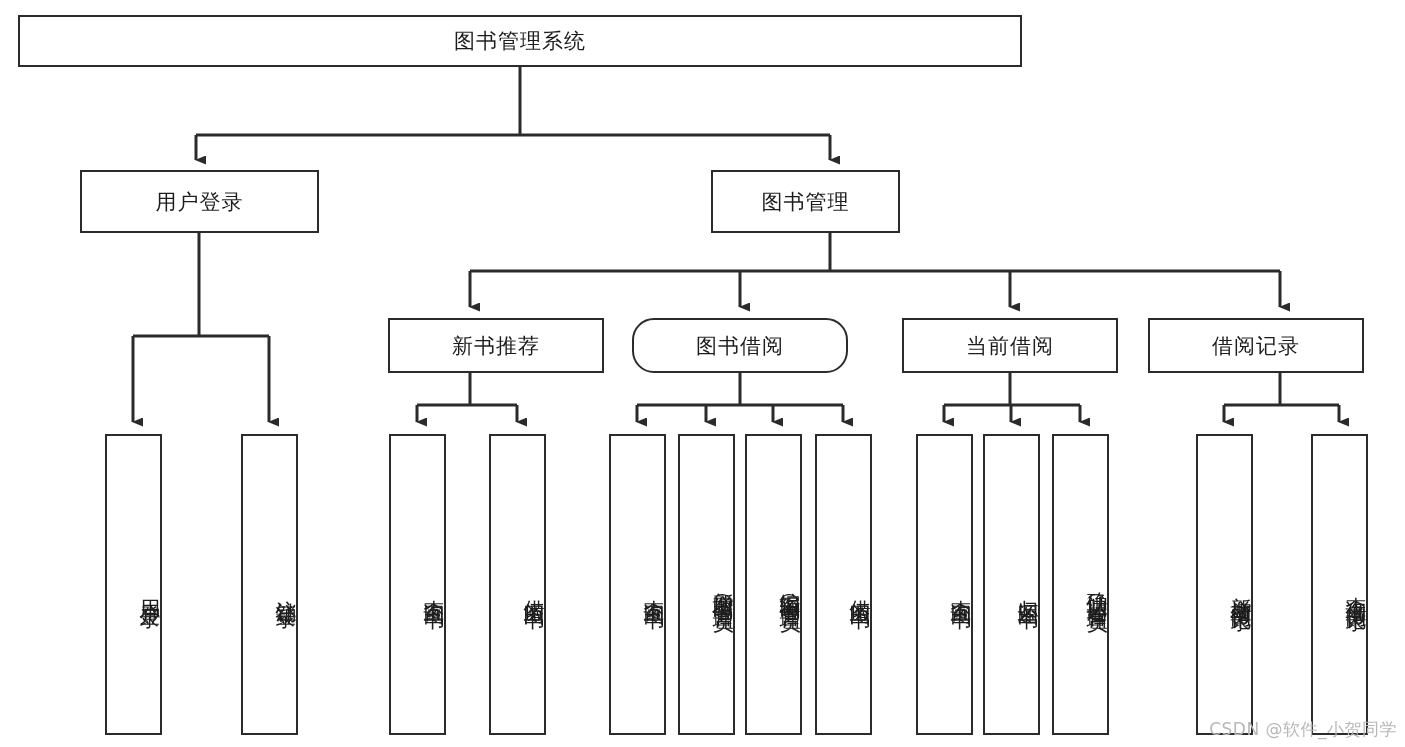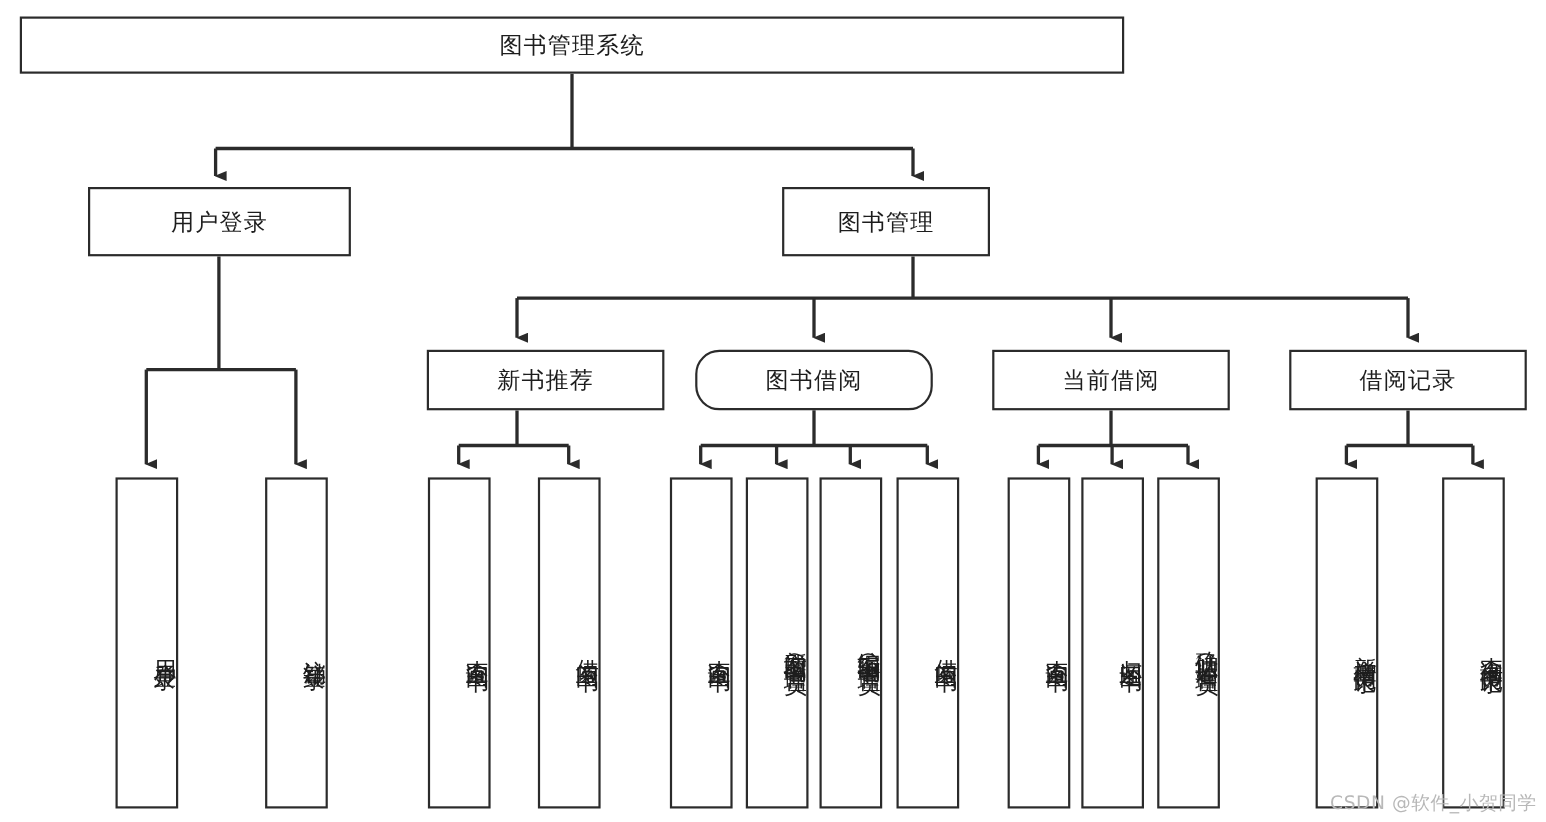--- a/index.html
+++ b/index.html
@@ -133,21 +133,21 @@
 
   <div class="node h" style="left:352px; top:318px; width:216px; height:55px;margin-left:36px;">
     <span>新书推荐</span>
   </div>
   <div class="node h" style="left:632px; top:318px; width:216px; height:55px;border-radius:22px;">
     <span>图书借阅</span>
   </div>
   <div class="node h" style="left:902px; top:318px; width:216px; height:55px;">
     <span>当前借阅</span>
   </div>
-  <div class="node h" style="left:1172px; top:318px; width:216px; height:55px;">
+  <div class="node h" style="left:1148px; top:318px; width:216px; height:55px;">
     <span>借阅记录</span>
   </div>
 
   <div class="node v" style="left:105px; top:434px; width:57px; height:301px;">
     <span>用户登录</span>
   </div>
   <div class="node v" style="left:241px; top:434px; width:57px; height:301px;">
     <span>注销登录</span>
   </div>
 

